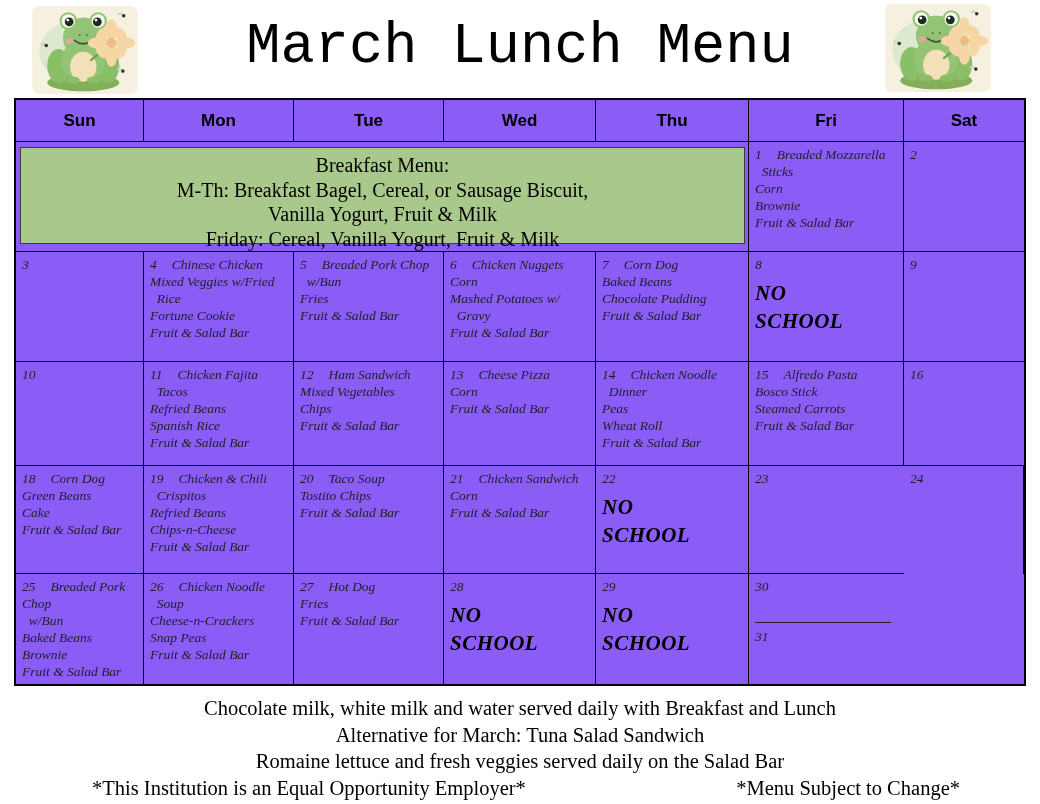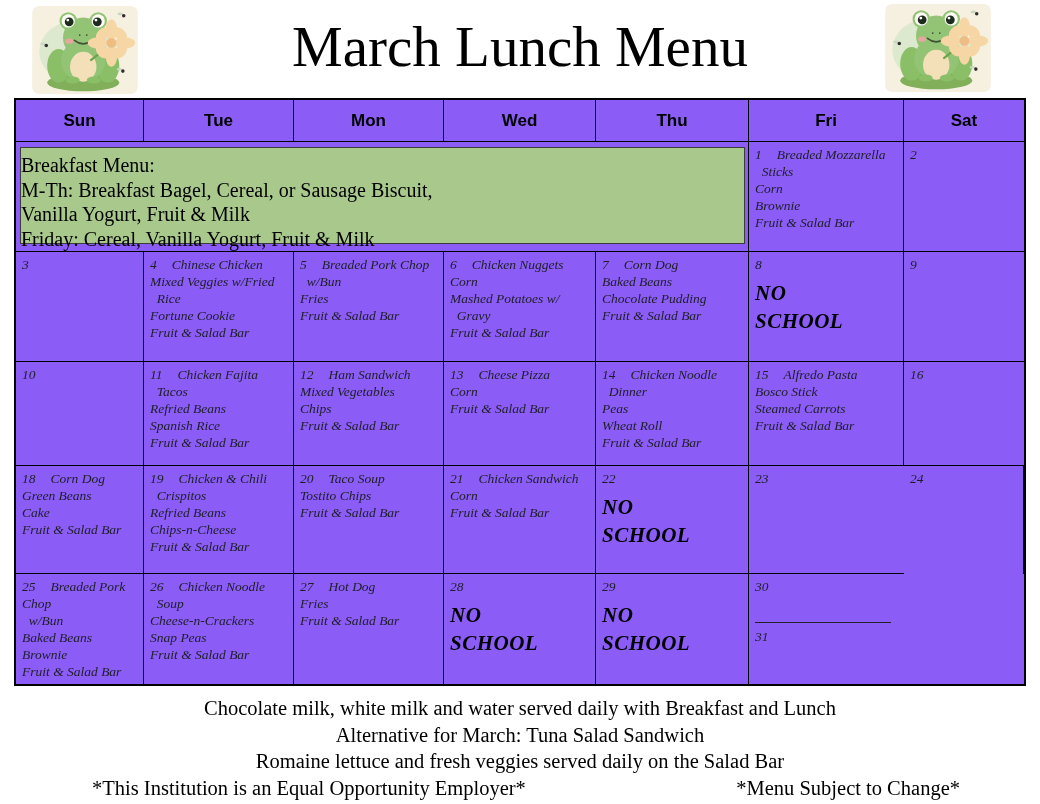--- a/index.html
+++ b/index.html
@@ -9,21 +9,21 @@
     font-family:"Liberation Serif", serif;
   }
 
   
   .header { position:relative; height:98px; }
   .frog { position:absolute; top:6px; width:108px; height:88px; }
   .frog.left  { left:31px; }
   .frog.right { left:884px; top:4px; }
   .title {
     text-align:center; font-size:57px; line-height:94px;
-    white-space:nowrap; font-family:Liberation Serif, serif;
+    white-space:nowrap; font-family:Liberation Mono, monospace;
   }
 
   
   .cal {
     margin-left:14px; width:1012px; box-sizing:border-box;
     display:grid;
     grid-template-columns:128px 150px 150px 152px 153px 155px 120px;
     grid-template-rows:42px 110px 110px 104px 108px 110px;
     border:2px solid #000;
     background:#8b5cf6;
@@ -49,21 +49,21 @@
     font-weight:bold; font-size:21px; line-height:28px;
     margin-top:6px; color:#000; letter-spacing:0.5px;
   }
   .divider { border-top:1.5px solid #222; width:94%; margin:27px 0 5px 0; }
 
   
   .banner-cell { padding:5px 3px 7px 4px; font-style:normal; }
   .banner {
     height:100%; box-sizing:border-box;
     border:1px solid #3c3c3c;
-    text-align:left; font-size:20px; line-height:24.5px;
+    text-align:center; font-size:20px; line-height:24.5px;
     color:#000; padding-top:5px;
   }
 
   
   .footer { margin-top:9px; text-align:center; font-size:20.5px; line-height:26.5px; }
   .footer-bottom {
     display:flex; justify-content:space-between;
     padding:0 80px 0 92px; font-size:20.5px;
   }
 </style>
@@ -161,22 +161,22 @@
       <ellipse cx="100" cy="9" rx="3" ry="1.5" fill="#cdd6c0"></ellipse>
         <circle cx="104" cy="11" r="2" fill="#2e2e2e"></circle>
       <ellipse cx="99" cy="72" rx="3" ry="1.5" fill="#cdd6c0"></ellipse>
         <circle cx="103" cy="74" r="2" fill="#2e2e2e"></circle>
     </g>
   </svg>
 </div>
 
 <div class="cal" id="calgrid">
   <div class="dayhead">Sun</div>
+  <div class="dayhead">Mon</div>
   <div class="dayhead">Tue</div>
-  <div class="dayhead">Mon</div>
   <div class="dayhead">Wed</div>
   <div class="dayhead">Thu</div>
   <div class="dayhead">Fri</div>
   <div class="dayhead last-col">Sat</div>
 <div class="cell banner-cell" style="grid-column: span 5;">
       <div class="banner" style="background: rgb(169, 200, 140);">
         <div>Breakfast Menu:</div>
         <div>M-Th: Breakfast Bagel, Cereal, or Sausage Biscuit,</div>
         <div>Vanilla Yogurt, Fruit &amp; Milk</div>
         <div>Friday: Cereal, Vanilla Yogurt, Fruit &amp; Milk</div>

